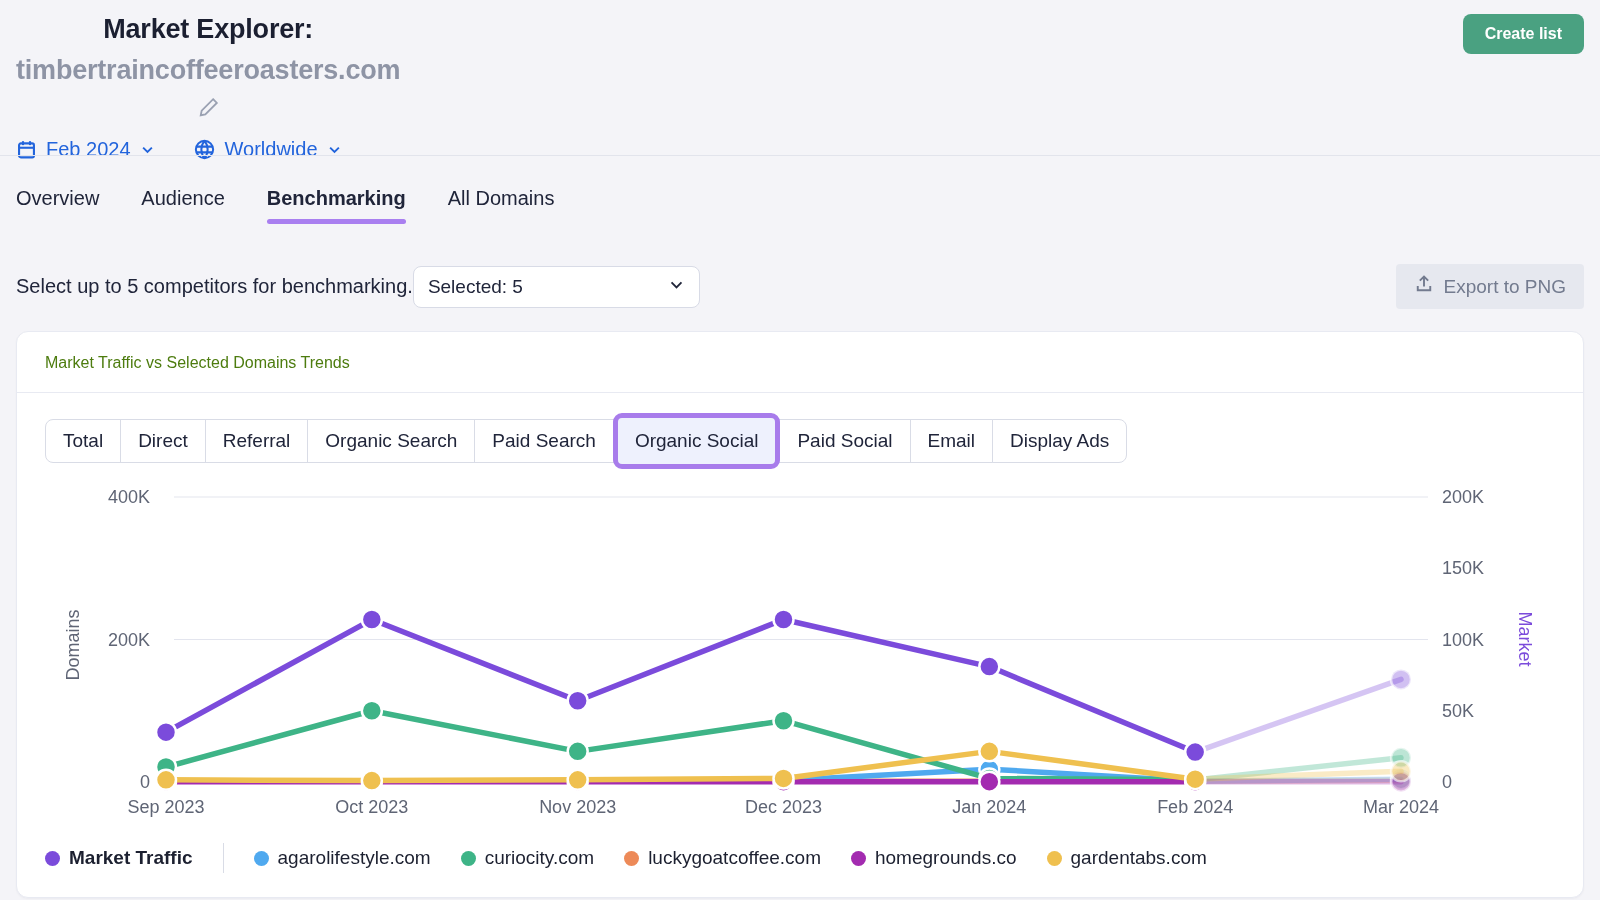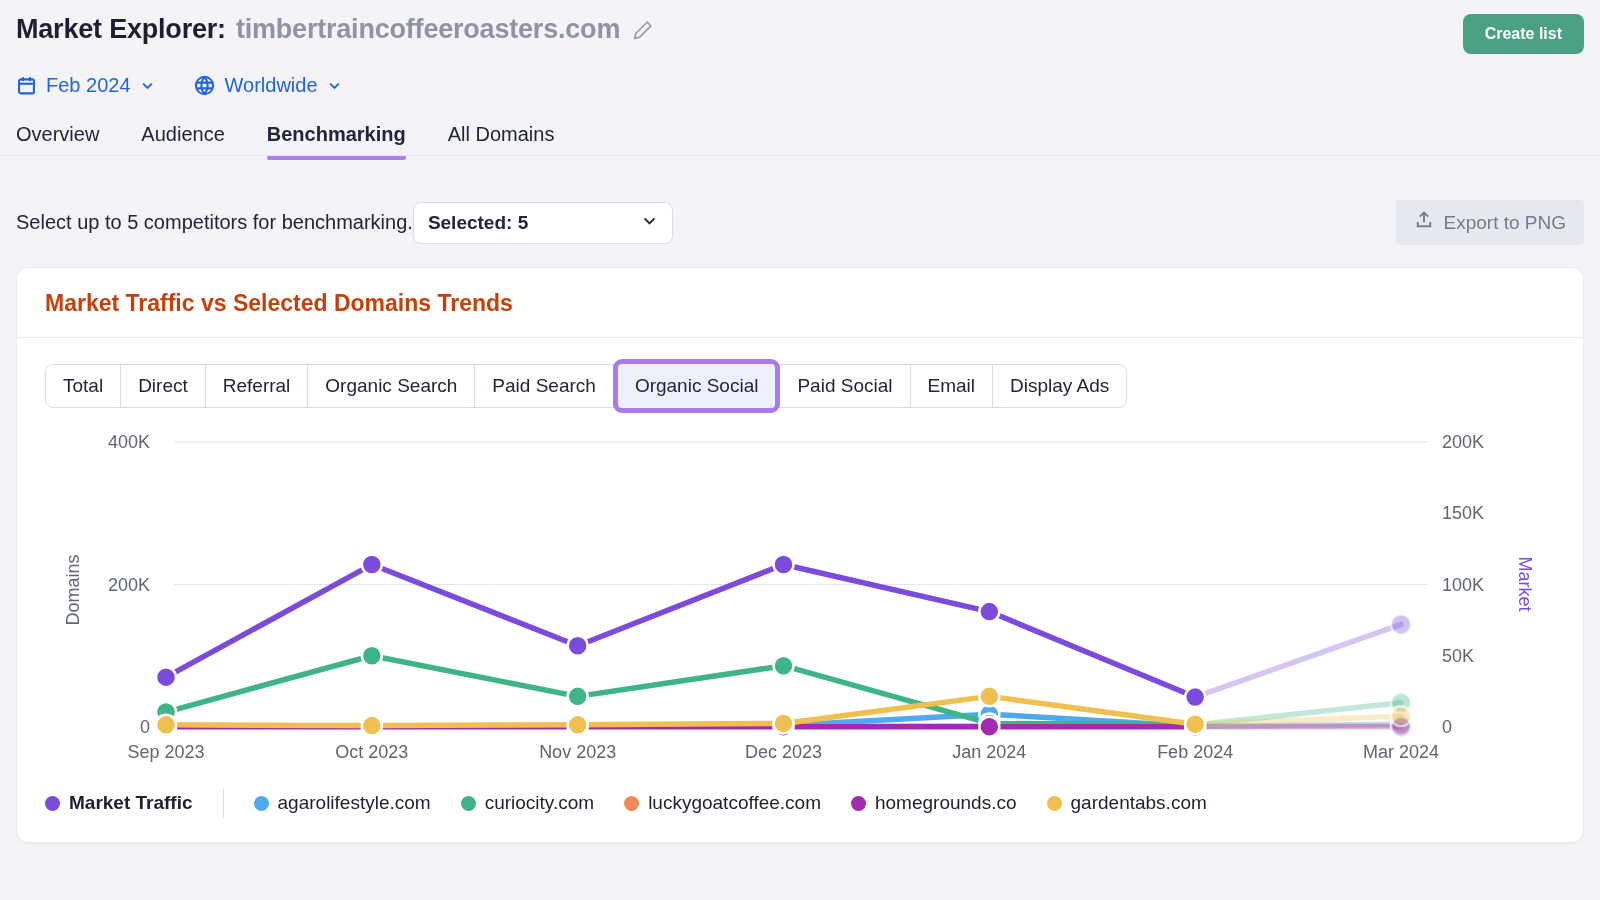--- a/index.html
+++ b/index.html
@@ -7,21 +7,21 @@
   body {
     font-family:"Liberation Sans", sans-serif;
     background:#f4f4f8;
     color:#1b1f31;
     overflow:hidden;
   }
   .page { padding:14px 16px 0 16px; position:relative; width:1600px; }
 
   
   .title-row { display:flex; align-items:flex-start; justify-content:space-between; }
-  .page-title { font-size:27px; font-weight:700; letter-spacing:-.2px; display:flex; align-items:center; gap:10px; }
+  .page-title { font-size:27px; font-weight:700; letter-spacing:-.2px; display:flex; align-items:center; gap:10px;flex-direction:column; }
   .page-title .domain { color:#8e94a5; font-weight:700; }
   .edit-icon { color:#9aa1b2; cursor:pointer; display:inline-flex; margin-left:2px; }
   .btn-create {
     background:#4aa181; color:#fff; font-size:16px; font-weight:700;
     border:none; border-radius:8px; padding:11px 22px; cursor:pointer;
   }
   .selectors-row { display:flex; align-items:center; gap:38px; margin-top:20px; }
   .selector { display:flex; align-items:center; gap:9px; color:#2264dc; font-size:20px; font-weight:500; cursor:pointer; }
   .selector svg { display:block; }
 
@@ -34,39 +34,39 @@
     background:#a97ff0; border-radius:3px;
   }
   .tabs-border { position:absolute; left:0; top:155px; width:1600px; height:1px; background:#e2e4ec; }
 
   
   .controls-row { display:flex; align-items:center; justify-content:space-between; margin-top:40px; }
   .controls-left { display:flex; align-items:center; }
   .controls-prompt { font-size:20px; color:#20253a; }
   .select-box {
     display:flex; align-items:center; justify-content:space-between;
-    width:260px; background:#fff; border:1px solid #d8dbe6; border-radius:8px;
-    padding:9px 14px; font-size:19px; color:#20253a; cursor:pointer;font-weight:bold;
+    width:287px; background:#fff; border:1px solid #d8dbe6; border-radius:8px;
+    padding:9px 14px; font-size:19px; color:#20253a; cursor:pointer;
   }
   .btn-export {
     display:flex; align-items:center; gap:10px;
     background:#e6e8ef; color:#737b8f; font-size:19px; font-weight:500;
     border:none; border-radius:4px; padding:10px 18px; cursor:pointer;
   }
 
   
   .card {
     margin-top:22px; background:#fff; border:1px solid #e8eaf2; border-radius:12px;
     box-shadow:0 1px 2px rgba(25,30,56,.04); padding-bottom:18px;
   }
-  .card-title { font-size:23px; font-weight:700; padding:22px 28px 20px 28px; color:#c2410c; }
+  .card-title { font-size:16px; font-weight:400; padding:22px 28px 20px 28px; color:#4d7c0f; }
   .card-divider { height:1px; background:#e8eaf2; }
 
   
-  .filters { display:flex; align-items:center; margin:26px 0 0 28px; }
+  .filters { display:flex; margin:26px 0 0 28px; }
   .pill {
     background:#fff; border:1px solid #d9dce6; margin-left:-1px;
     font-size:19px; color:#20253a; padding:10px 17px; cursor:pointer;
     font-family:"Liberation Sans", sans-serif; position:relative;
   }
   .pill:first-child { border-radius:8px 0 0 8px; margin-left:0; }
   .pill:last-child { border-radius:0 8px 8px 0; }
   .pill.highlighted {
     background:#eef1fd; border:5px solid #a87ceb; border-radius:9px;
     margin:-6px 0 -6px -1px; padding:11px 17px; z-index:2;

